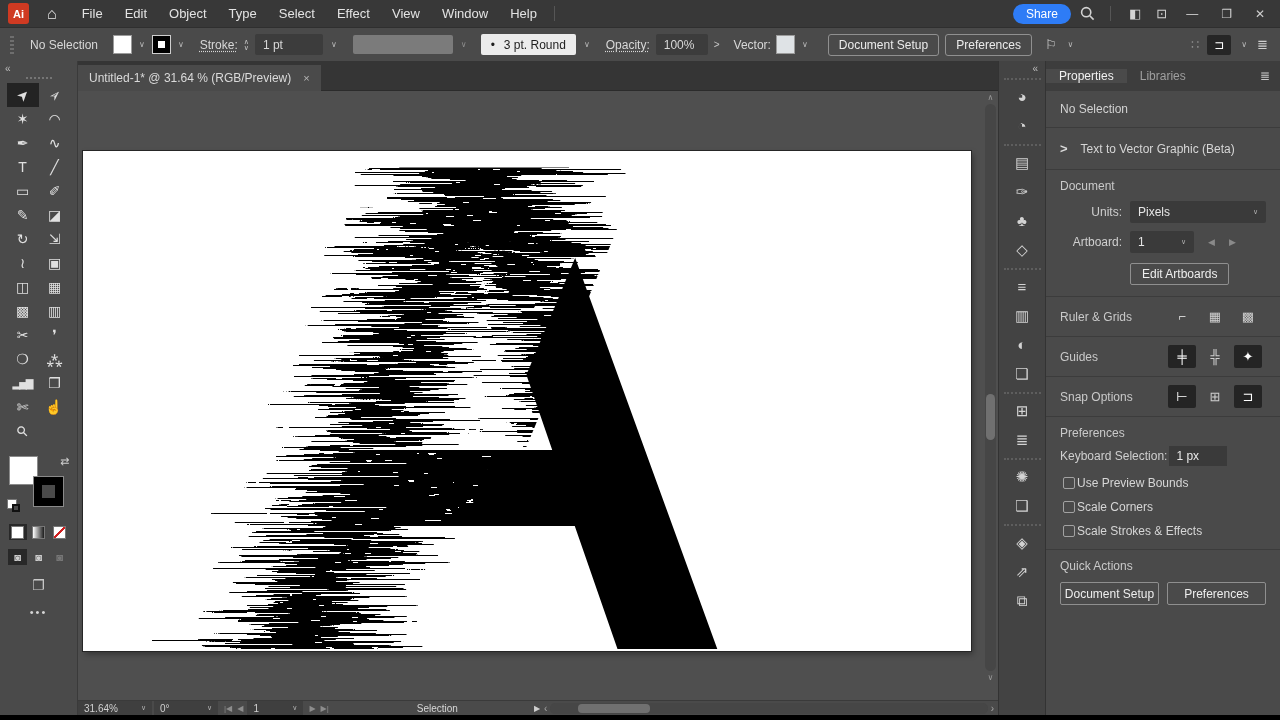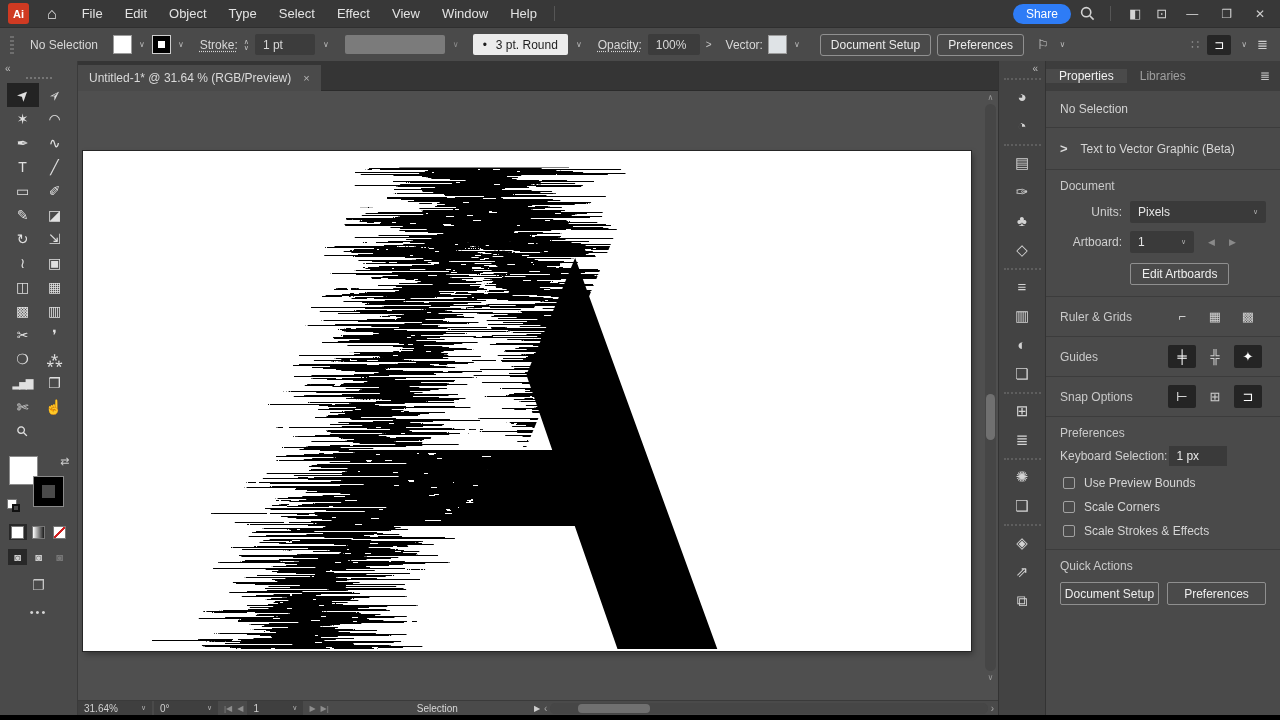--- a/index.html
+++ b/index.html
@@ -131,21 +131,21 @@
   .abnav{color:#8a8a8a;font-size:9px;display:flex;gap:14px;margin-left:6px}
   .edit-btn{border:1px solid #8f8f8f;border-radius:2px;height:22px;padding:0 11px;margin:10px 0 0 70px;
     color:#eeeeee;display:inline-flex;align-items:center}
   .irow{display:flex;align-items:center;padding:8px 18px 8px 14px;border-bottom:1px solid #3c3c3c}
   .irow .lbl{flex:1;color:#c9c9c9}
   .pic{width:28px;height:23px;display:flex;align-items:center;justify-content:center;color:#cfcfcf;
     font-size:13px;margin-left:5px;border-radius:2px}
   .pic.active{background:#242424;color:#fff}
   .ki-field{background:#3a3a3a;height:20px;width:58px;display:flex;align-items:center;padding:0 7px;
     margin-left:2px;color:#e8e8e8}
-  .chk{display:flex;align-items:center;gap:9px;margin:10px 0 0 3px}
+  .chk{display:flex;align-items:center;gap:2px;margin:10px 0 0 3px}
   .box{width:12px;height:12px;border:1px solid #a2a2a2;border-radius:2px;flex:none}
   .qa-btns{display:flex;gap:8px;margin-top:9px}
   .qa{flex:1;border:1px solid #8f8f8f;border-radius:2px;height:23px;display:flex;align-items:center;
     justify-content:center;color:#eeeeee;white-space:nowrap}
   .psec.last{border-bottom:none;flex:1}
   .letterbox{position:absolute;left:0;right:0;bottom:0;height:5px;background:#000}
   text.A{font-family:"Liberation Sans",sans-serif;font-weight:bold;font-size:700px;fill:#000}
 </style>
 </head>
 <body>
@@ -185,21 +185,21 @@
     <div style="margin:0 10px 0 6px">No Selection</div>
     <div class="sw sw-fill"></div>
     <div class="chev">∨</div>
     <div class="sw sw-stroke"></div>
     <div class="chev">∨</div>
     <div class="dotted-u" style="margin-left:8px">Stroke:</div>
     <div class="stepper">
       <span>∧</span>
       <span>∨</span>
     </div>
-    <div class="field" style="width:60px">1 pt</div>
+    <div class="field" style="width:68px">1 pt</div>
     <div class="chev">∨</div>
     <div class="brushbar" style="margin-left:8px"></div>
     <div class="chev dim">∨</div>
     <div class="brushsel" style="margin-left:6px">
       <span>•</span>
       <span>3 pt. Round</span>
     </div>
     <div class="chev">∨</div>
     <div class="dotted-u" style="margin-left:8px">Opacity:</div>
     <div class="field" style="width:52px">100%</div>

